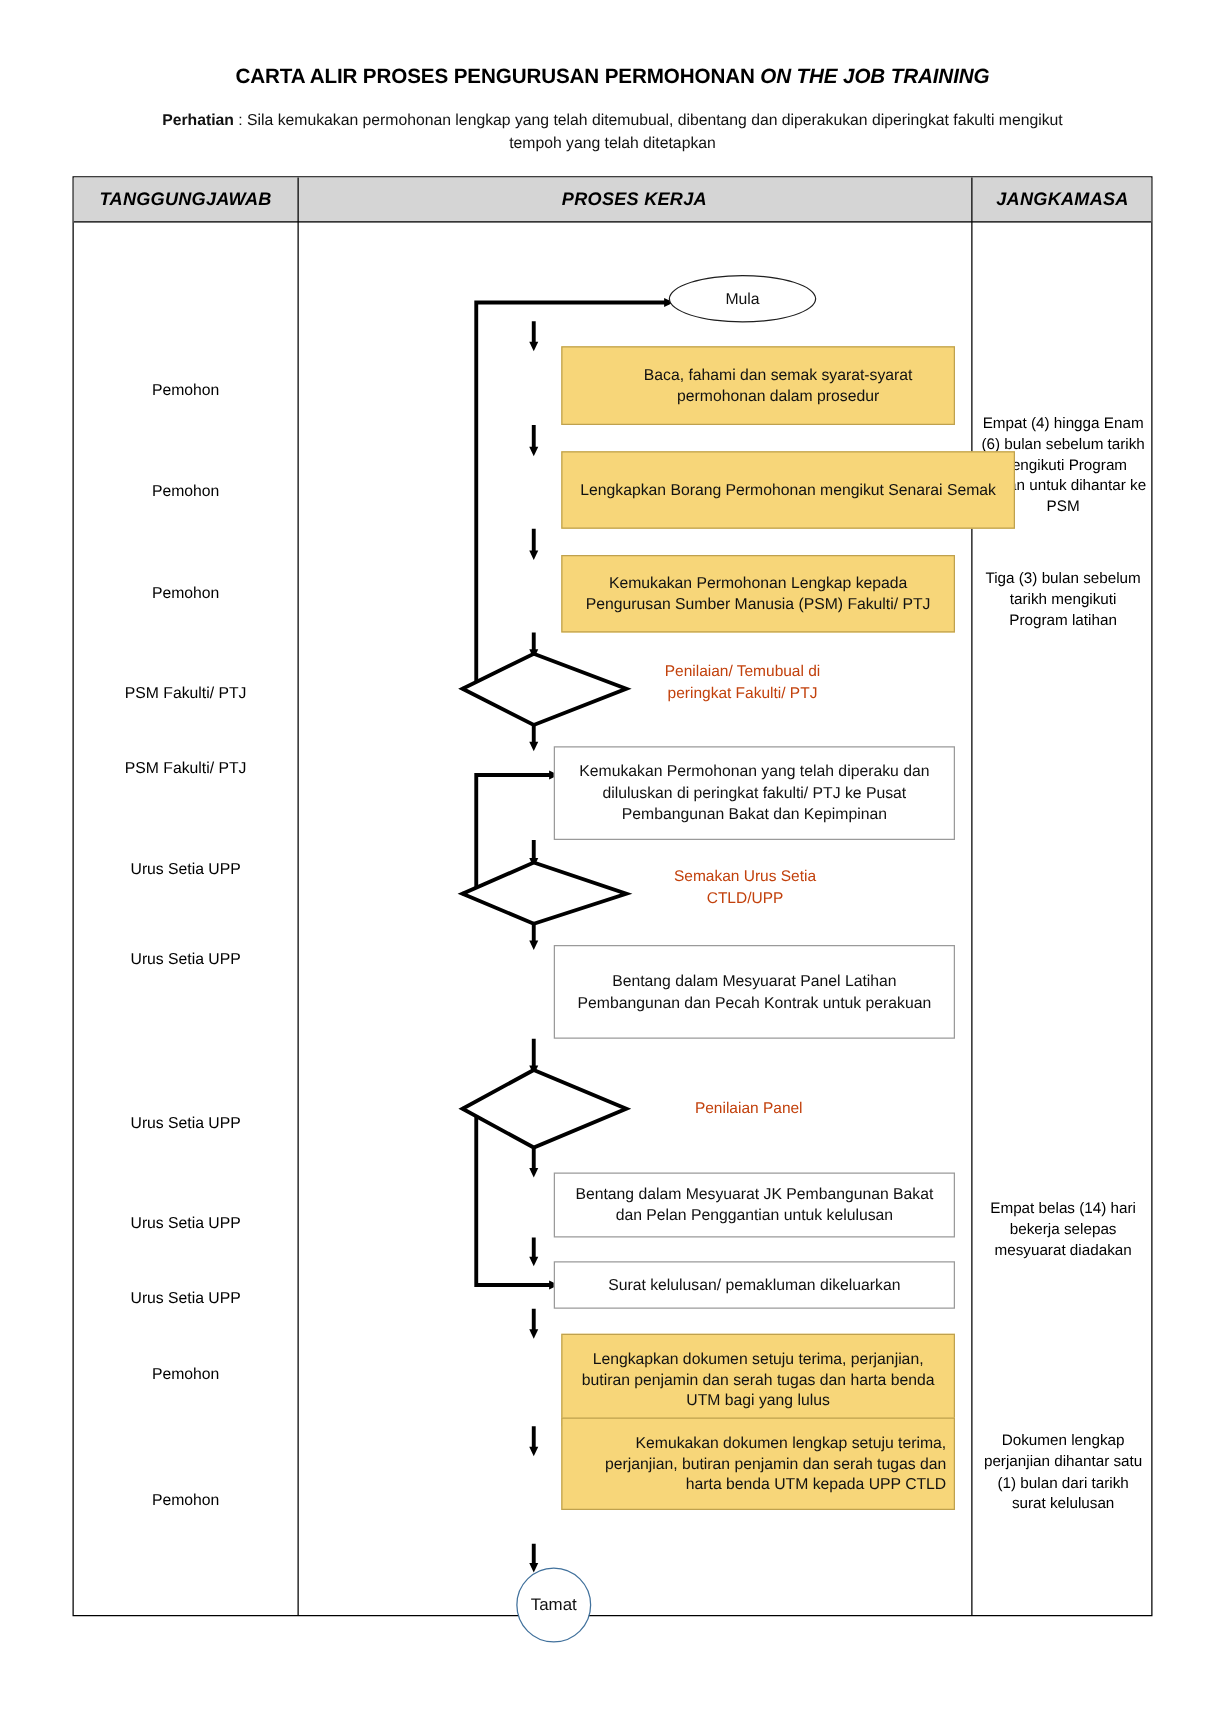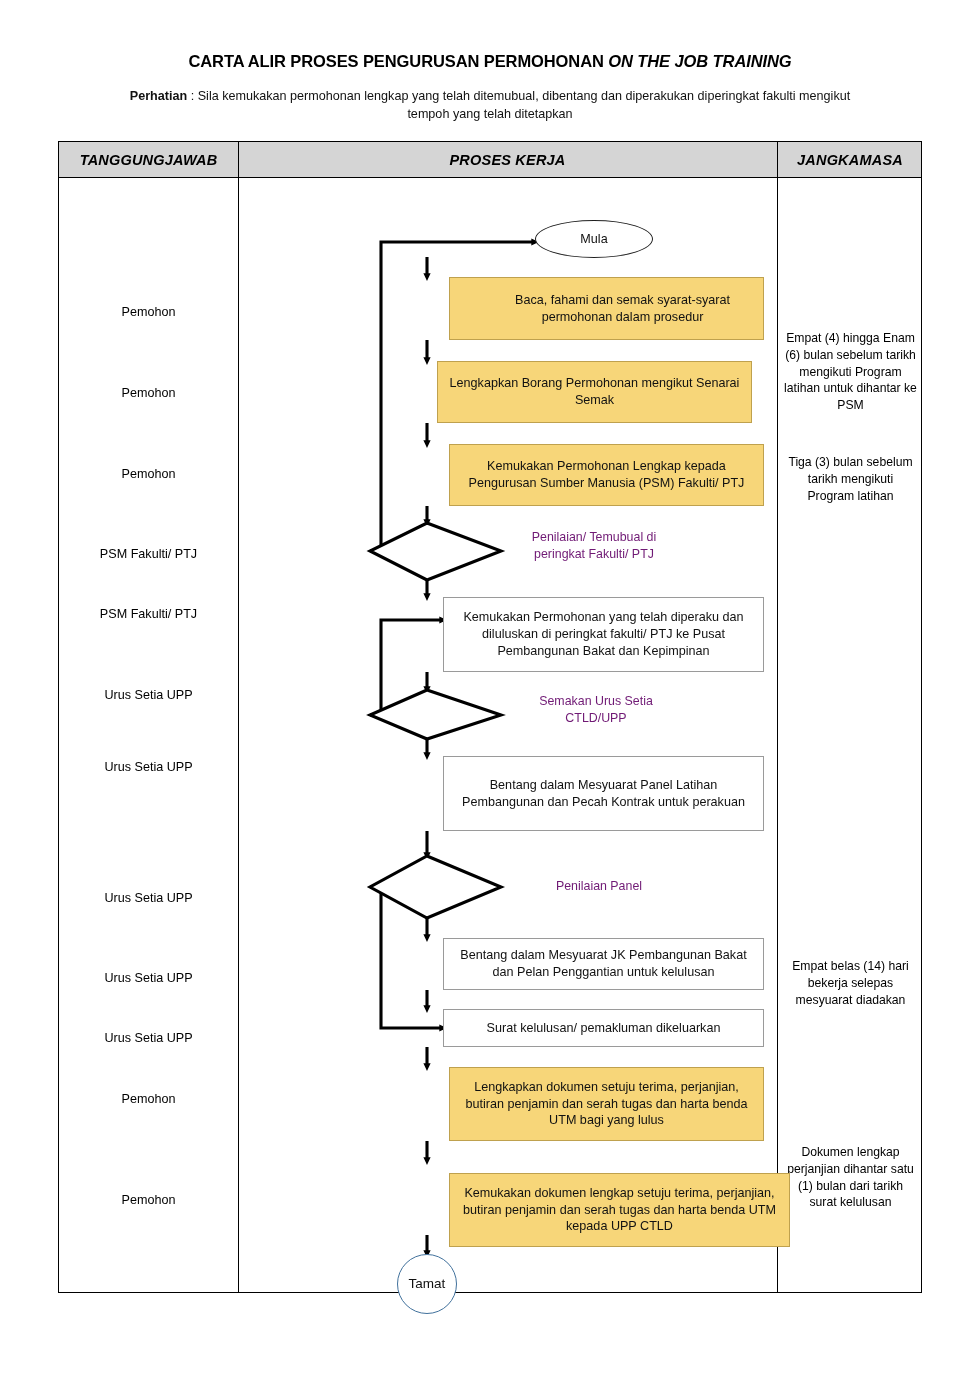--- a/index.html
+++ b/index.html
@@ -130,21 +130,21 @@
   .node.term-end {
     background: #ffffff;
     border: 1.6px solid #41719C;
     border-radius: 50%;
     font-size: 13.5px;
   }
   .decision-label {
     position: absolute;
     font-size: 12.4px;
     line-height: 1.35;
-    color: #701a75;
+    color: #c2410c;
     text-align: center;
   }
 </style>
 </head>
 <body>
 
 <div class="title-block">
   <div class="doc-title"><span>CARTA ALIR PROSES PENGURUSAN PERMOHONAN </span><span class="ital">ON THE JOB TRAINING</span></div>
   <div class="note-block"><span class="note-label">Perhatian</span><span> : Sila kemukakan permohonan lengkap yang telah ditemubual, dibentang dan diperakukan diperingkat fakulti mengikut tempoh yang telah ditetapkan</span></div>
 </div>
@@ -229,37 +229,37 @@
           <polygon points="188,345 262,373 188,402 131,373" fill="#fff" stroke="#000" stroke-width="3.1"></polygon>
           <polygon points="188,512 262,537 188,561 131,537" fill="#fff" stroke="#000" stroke-width="3.1"></polygon>
           <polygon points="188,678 262,709 188,740 131,709" fill="#fff" stroke="#000" stroke-width="3.1"></polygon>
         </g>
       </svg>
 
       <div class="node term" style="left:296px; top:42px; width:118px; height:38px;">Mula</div>
 
       <div class="node yellow" style="left:210px; top:99px;  width:315px; height:63px;padding-left:38px;">Baca, fahami dan semak syarat-syarat permohonan dalam prosedur</div>
 
-      <div class="node yellow" style="left:198px; top:183px; width:315px; height:62px;">Lengkapkan Borang Permohonan mengikut Senarai Semak</div>
+      <div class="node yellow" style="left:210px; top:183px; width:363px; height:62px;">Lengkapkan Borang Permohonan mengikut Senarai Semak</div>
 
       <div class="node yellow" style="left:210px; top:266px; width:315px; height:62px;">Kemukakan Permohonan Lengkap kepada Pengurusan Sumber Manusia (PSM) Fakulti/ PTJ</div>
 
       <div class="node plain" style="left:204px; top:419px; width:321px; height:75px;">Kemukakan Permohonan yang telah diperaku dan diluluskan di peringkat fakulti/ PTJ ke Pusat Pembangunan Bakat dan Kepimpinan</div>
 
       <div class="node plain" style="left:204px; top:578px; width:321px; height:75px;">Bentang dalam Mesyuarat Panel Latihan Pembangunan dan Pecah Kontrak untuk perakuan</div>
 
       <div class="node plain" style="left:204px; top:760px; width:321px; height:52px;">Bentang dalam Mesyuarat JK Pembangunan Bakat dan Pelan Penggantian untuk kelulusan</div>
 
       <div class="node plain" style="left:204px; top:831px; width:321px; height:38px;">Surat kelulusan/ pemakluman dikeluarkan</div>
 
       <div class="node yellow" style="left:210px; top:889px; width:315px; height:74px;">Lengkapkan dokumen setuju terima, perjanjian, butiran penjamin dan serah tugas dan harta benda UTM bagi yang lulus</div>
 
-      <div class="node yellow" style="left:210px; top:995px; width:341px; height:74px;">Kemukakan dokumen lengkap setuju terima, perjanjian, butiran penjamin dan serah tugas dan harta benda UTM kepada UPP CTLD</div>
-
-      <div class="node term-end" style="left:158px; top:1076px; width:60px; height:60px;">Tamat</div>
+      <div class="node yellow" style="left:210px; top:956px; width:315px; height:74px;text-align:right;">Kemukakan dokumen lengkap setuju terima, perjanjian, butiran penjamin dan serah tugas dan harta benda UTM kepada UPP CTLD</div>
+
+      <div class="node term-end" style="left:174px; top:1076px; width:60px; height:60px;">Tamat</div>
 
       <div class="decision-label" style="left:270px; top:351px; width:170px;">Penilaian/ Temubual di peringkat Fakulti/ PTJ</div>
       <div class="decision-label" style="left:272px; top:515px; width:170px;">Semakan Urus Setia CTLD/UPP</div>
       <div class="decision-label" style="left:280px; top:700px; width:160px;">Penilaian Panel</div>
 
     </div>
   </div>
 
 </div>
 

